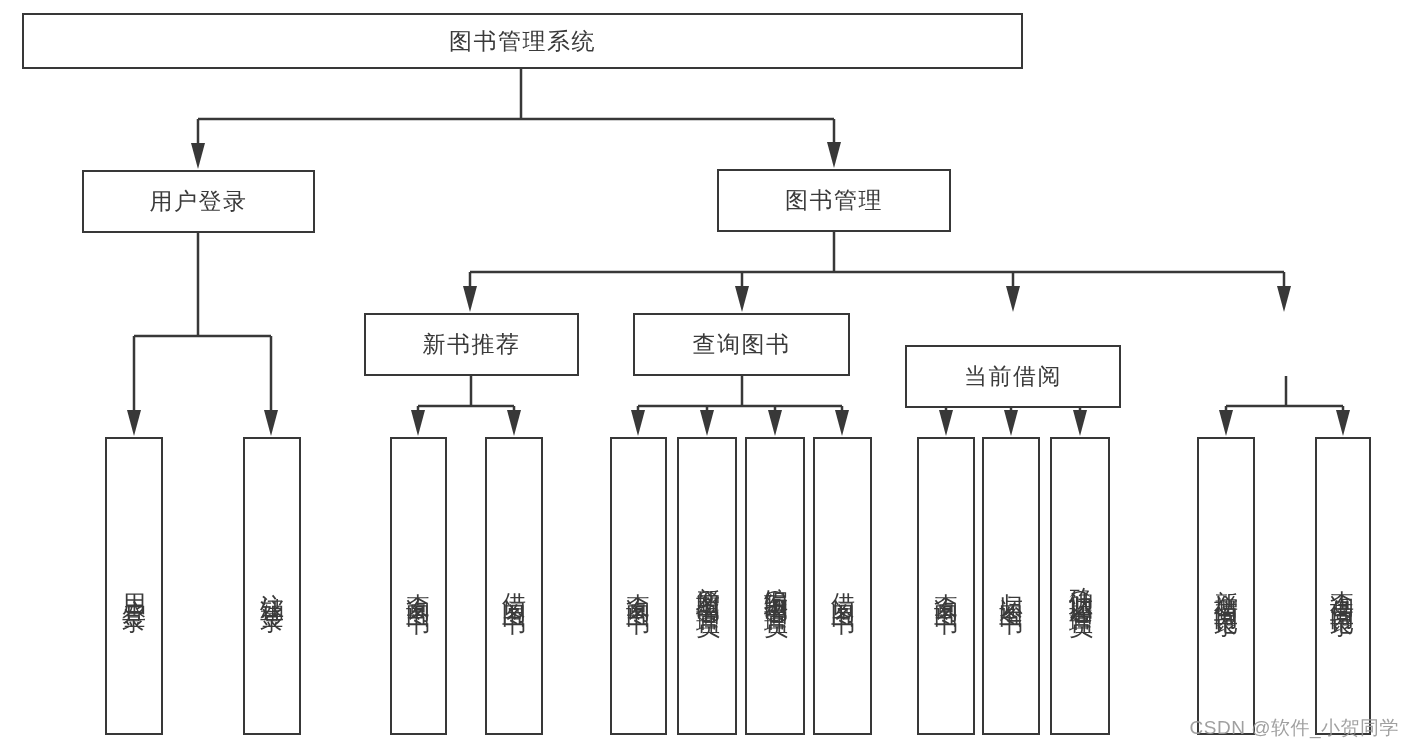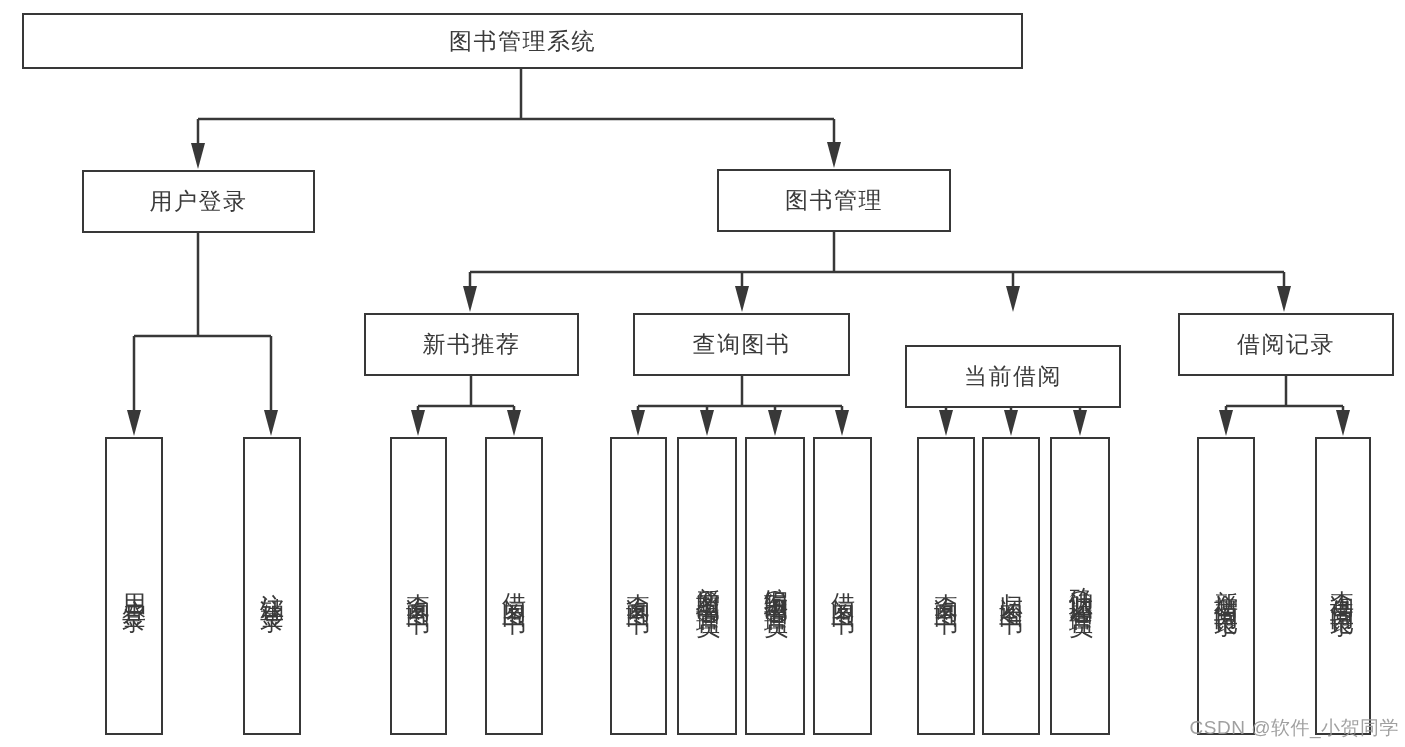--- a/index.html
+++ b/index.html
@@ -109,21 +109,20 @@
   </svg>
 
   <div class="node n-root">图书管理系统</div>
 
   <div class="node n-login">用户登录</div>
   <div class="node n-newbooks">新书推荐</div>
 
   <div class="node n-mgmt">图书管理</div>
   <div class="node n-borrow">查询图书</div>
   <div class="node n-current">当前借阅</div>
-  <div class="node n-records">借阅记录</div>
 
   <div class="node leaf lf-a1">用户登录</div>
   <div class="node leaf lf-a2">注销登录</div>
 
   <div class="node leaf lf-b1">查询图书</div>
   <div class="node leaf lf-b2">借阅图书</div>
 
   <div class="node leaf lf-c1">查询图书</div>
   <div class="node leaf lf-c2">新增图书（管理员）</div>
   <div class="node leaf lf-c3">编辑图书（管理员）</div>

